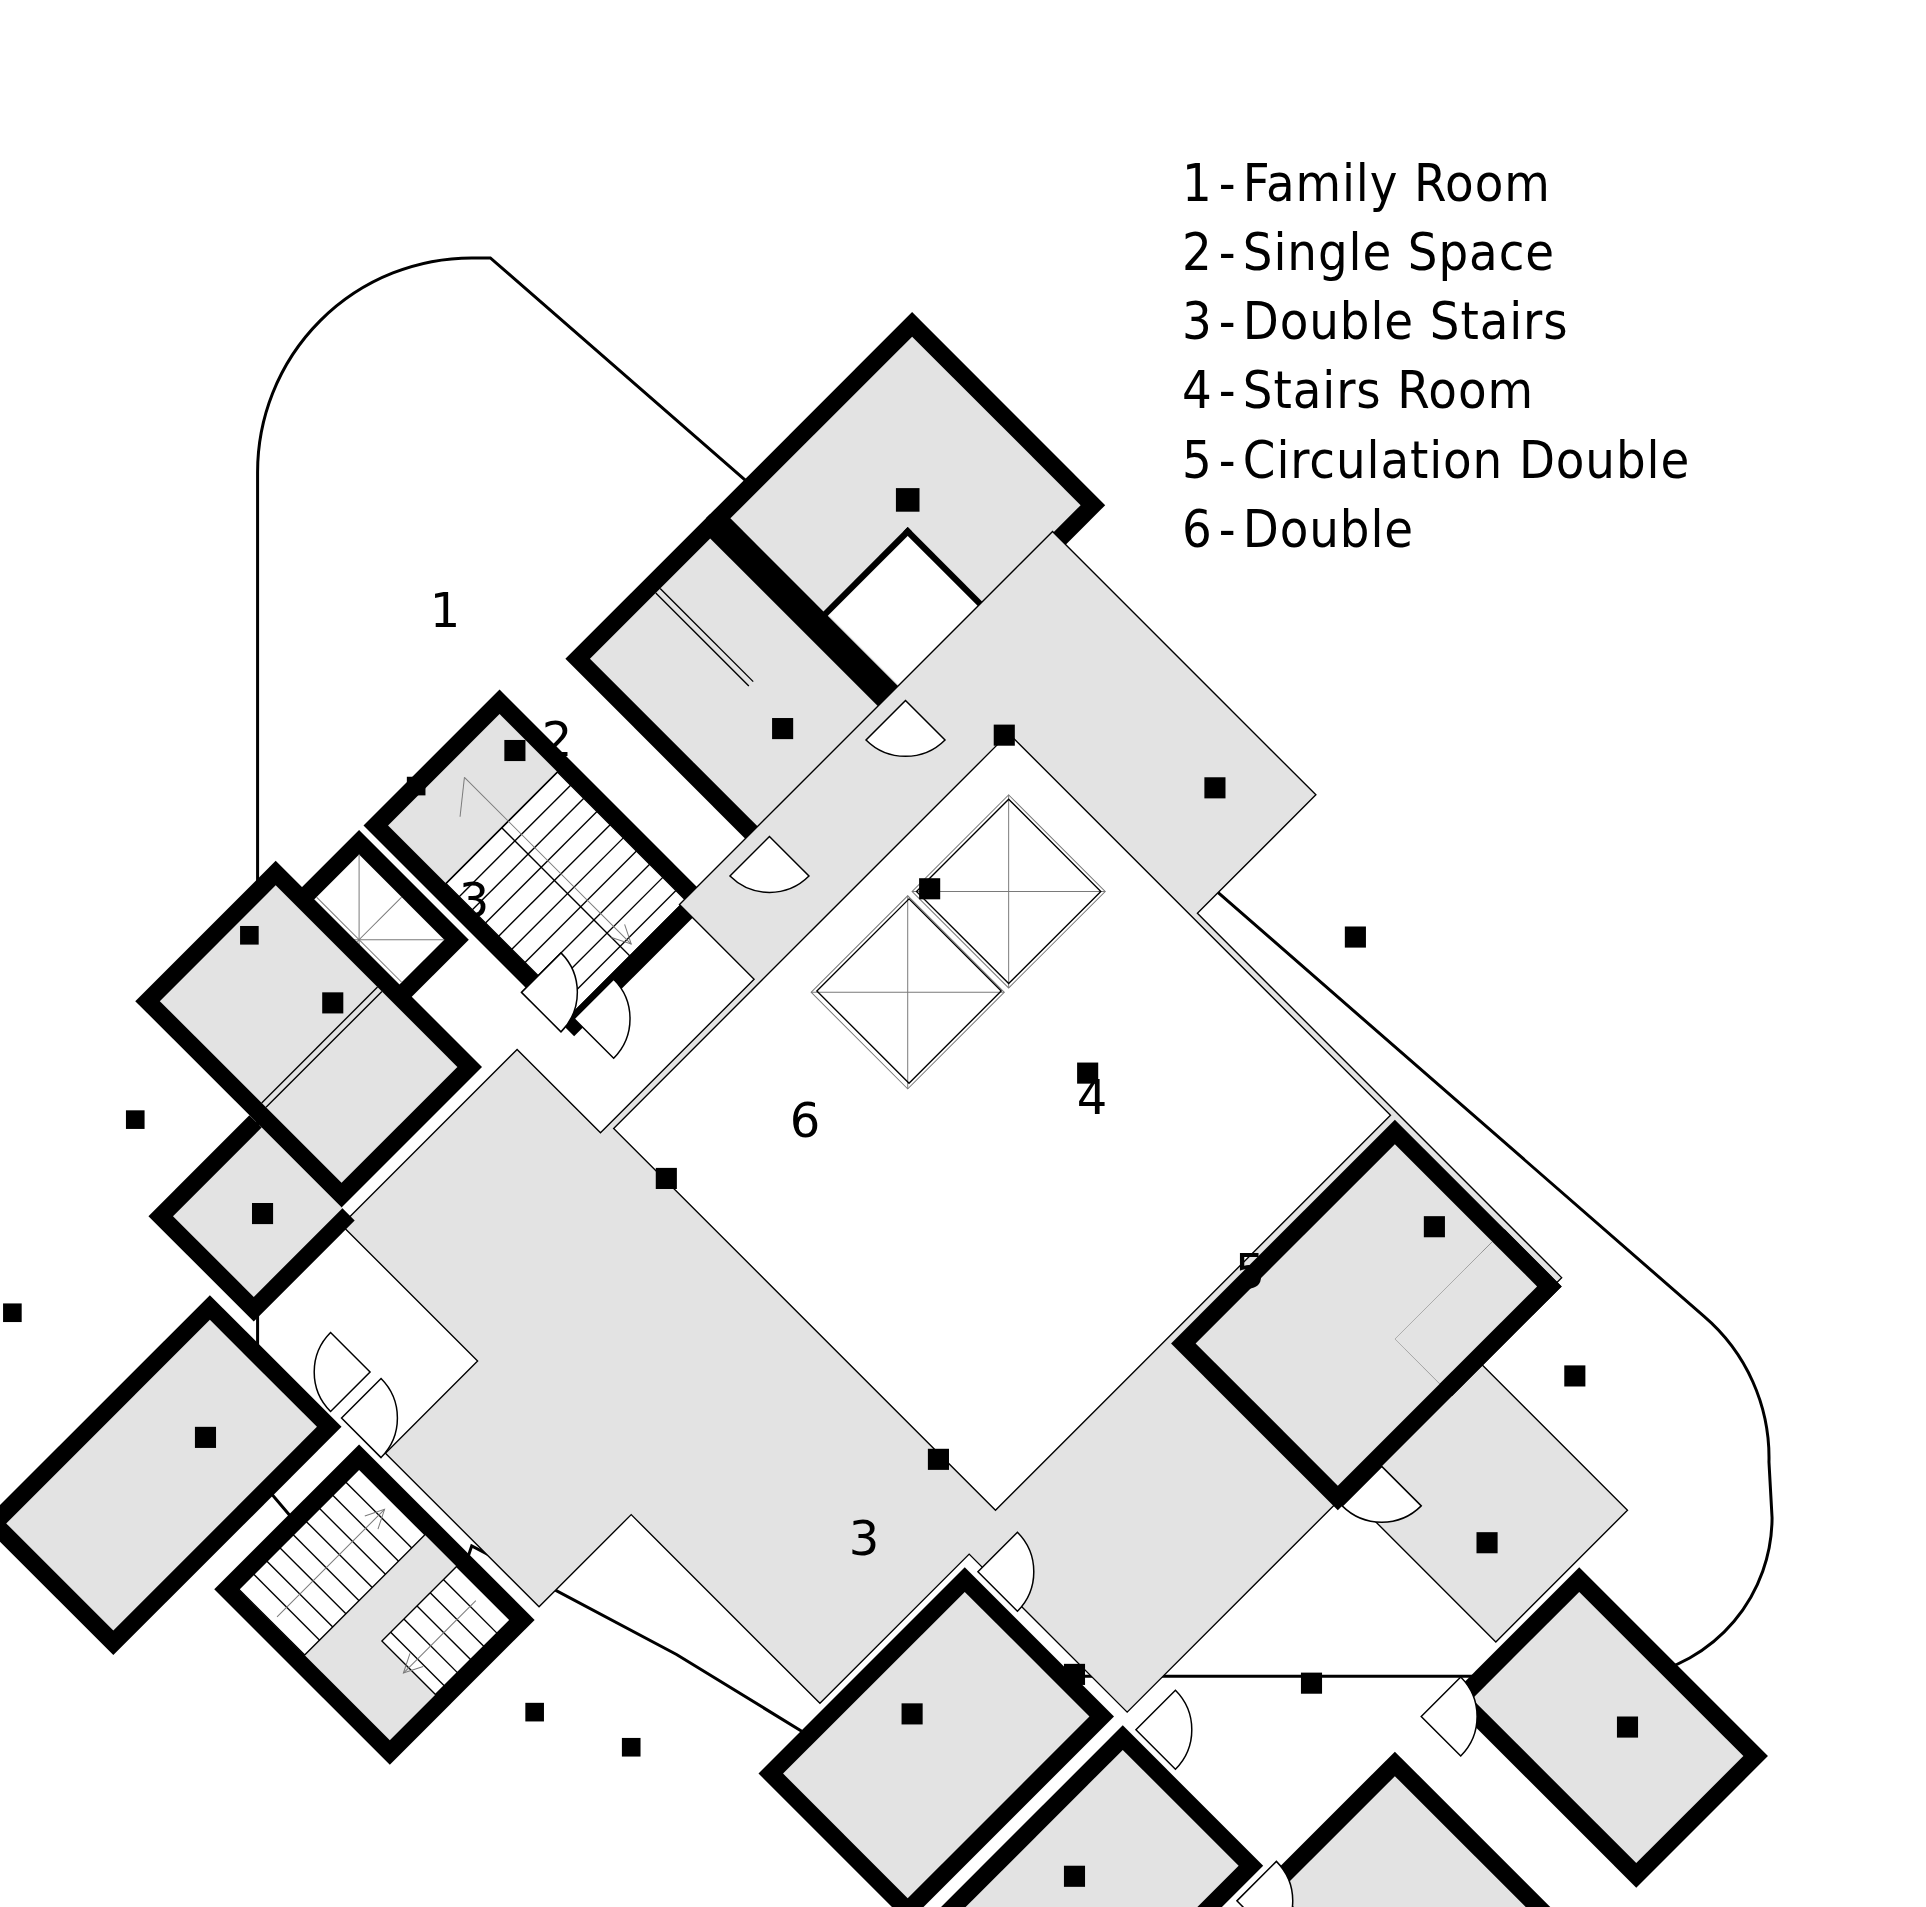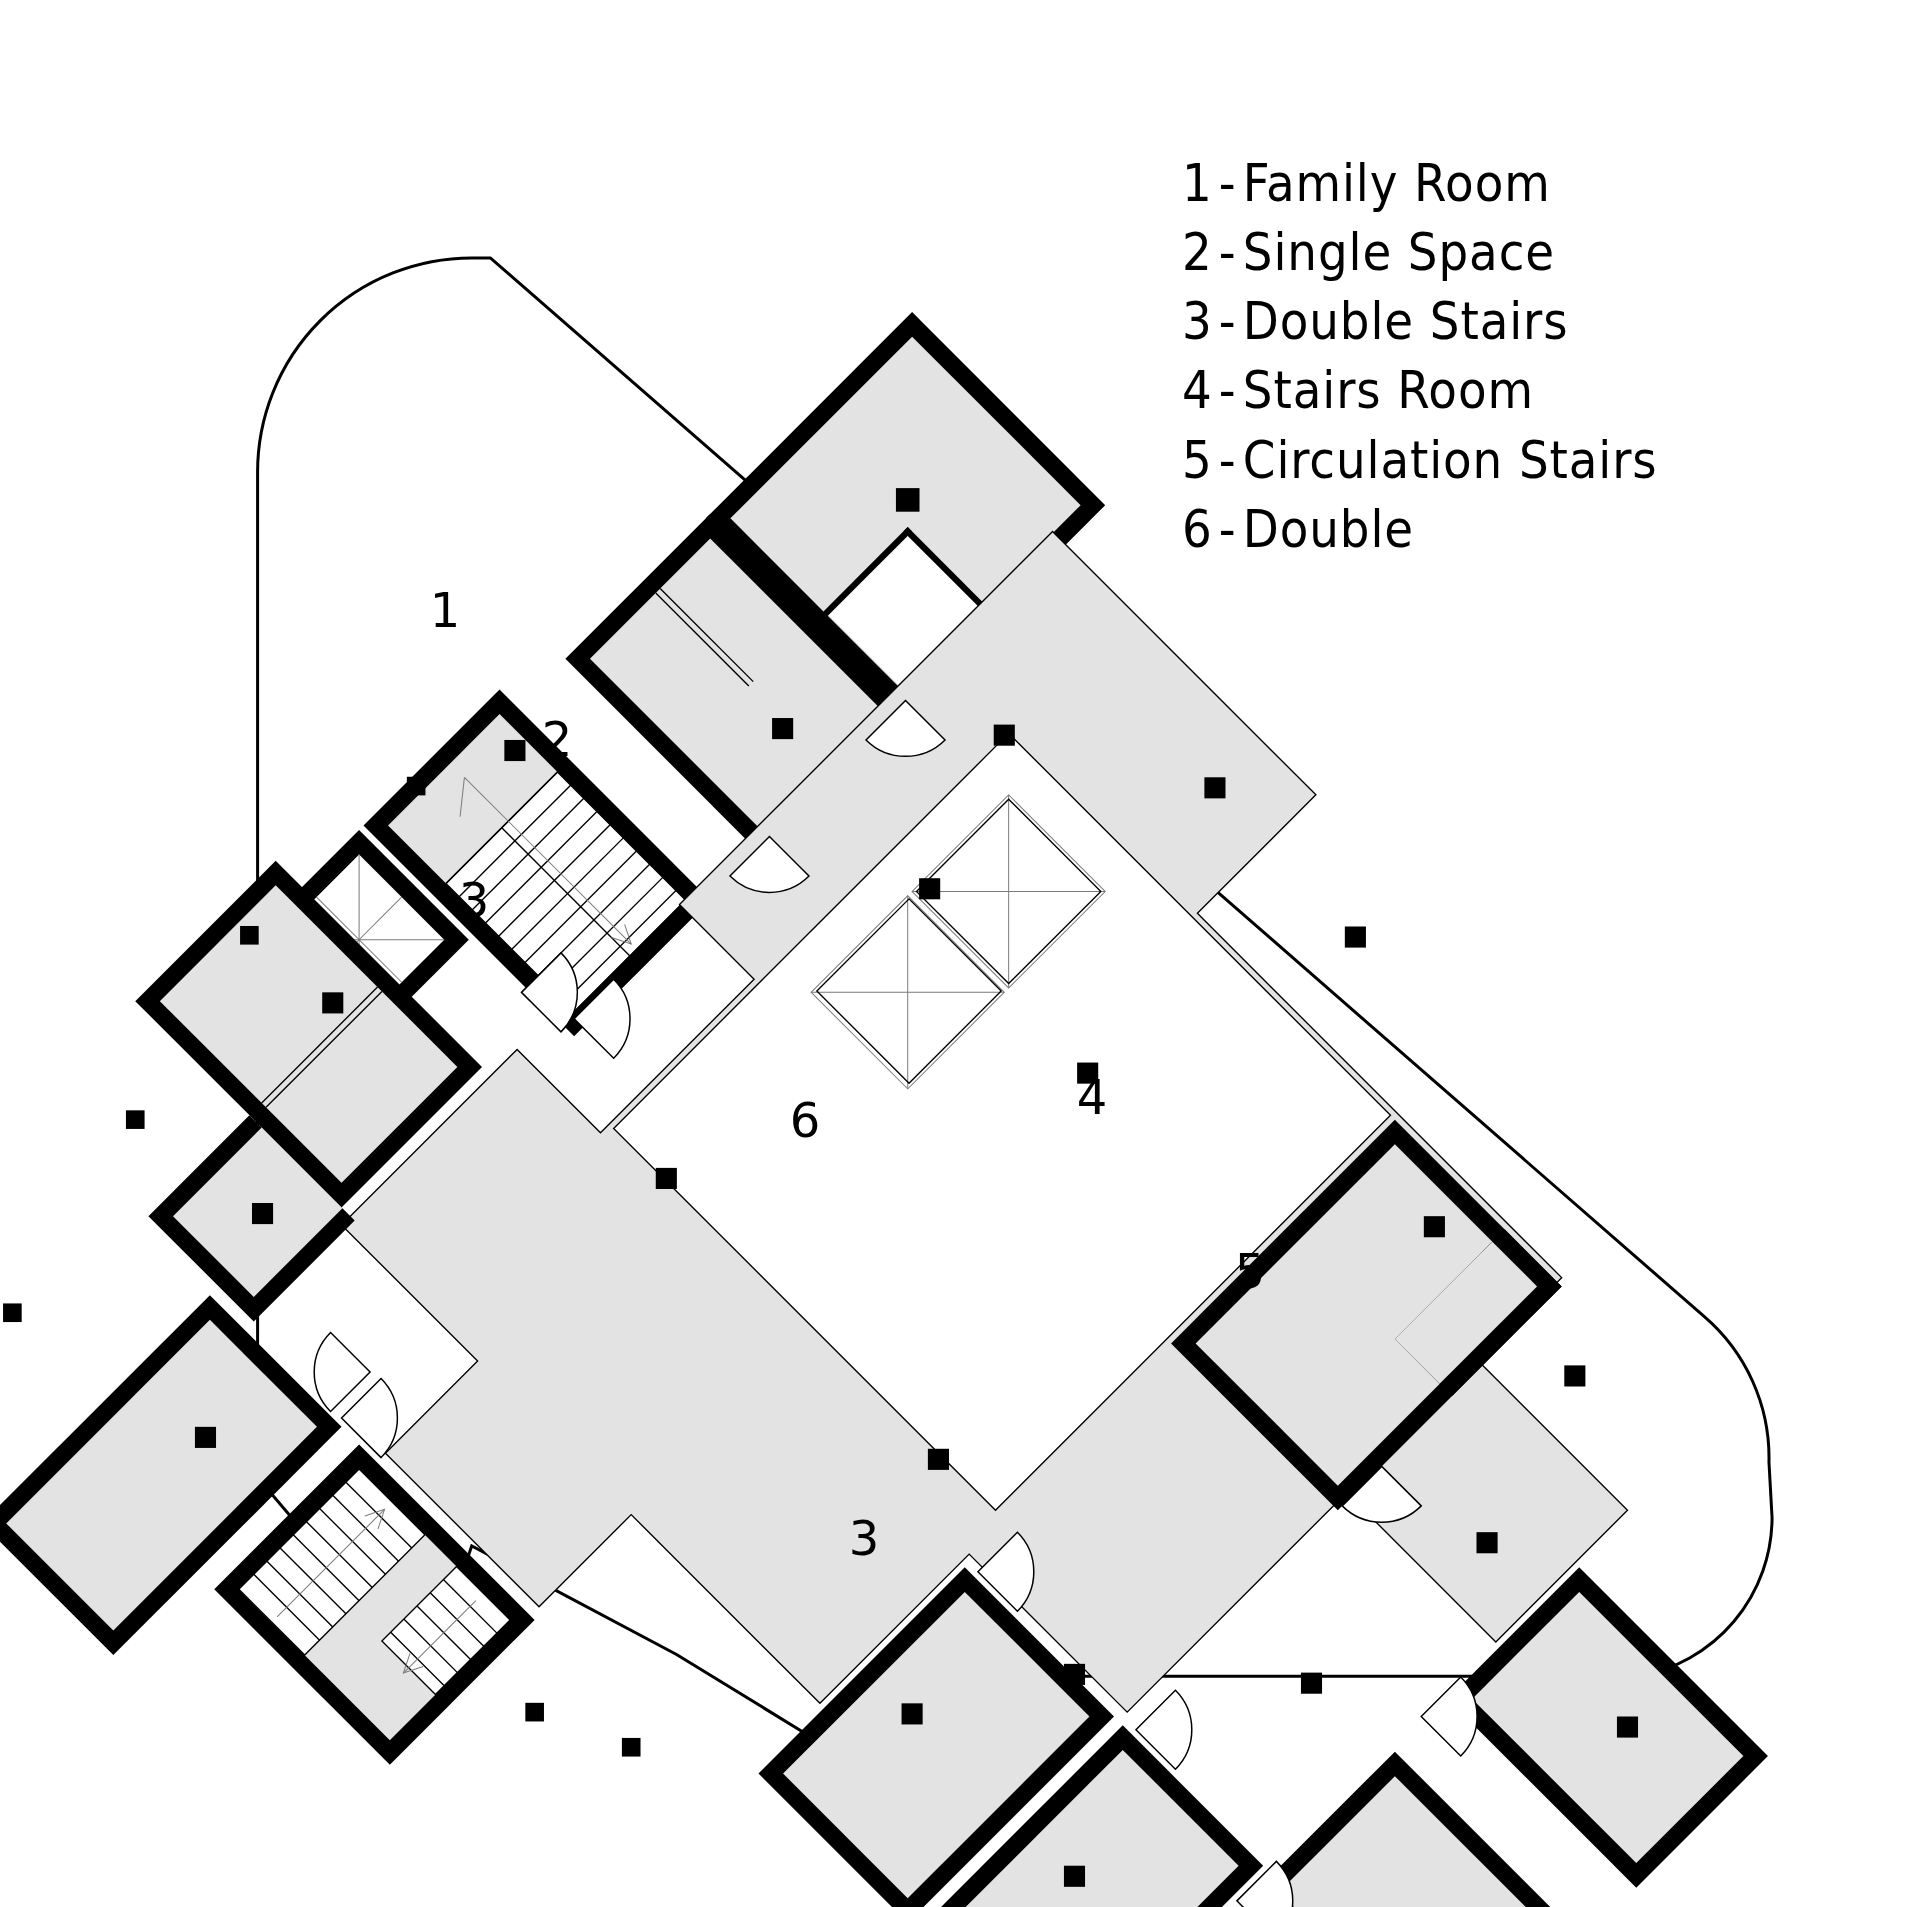--- a/index.html
+++ b/index.html
@@ -353,21 +353,21 @@
 
   <div class="legend-row">
     <span class="legend-num">3</span><span class="legend-dash">-</span><span class="legend-label">Double Stairs</span>
   </div>
 
   <div class="legend-row">
     <span class="legend-num">4</span><span class="legend-dash">-</span><span class="legend-label">Stairs Room</span>
   </div>
 
   <div class="legend-row">
-    <span class="legend-num">5</span><span class="legend-dash">-</span><span class="legend-label">Circulation Stairs</span>
+    <span class="legend-num">5</span><span class="legend-dash">-</span><span class="legend-label">Circulation Double</span>
   </div>
 
   <div class="legend-row">
     <span class="legend-num">6</span><span class="legend-dash">-</span><span class="legend-label">Double</span>
   </div>
 
 </div>
 
 </div>
 

